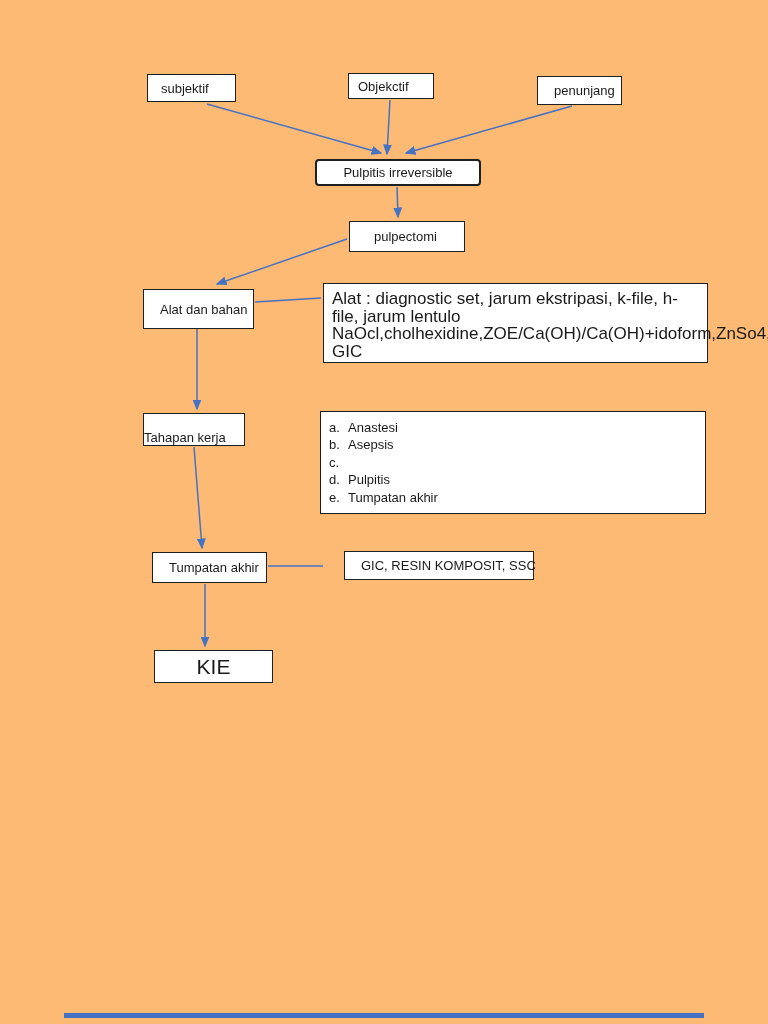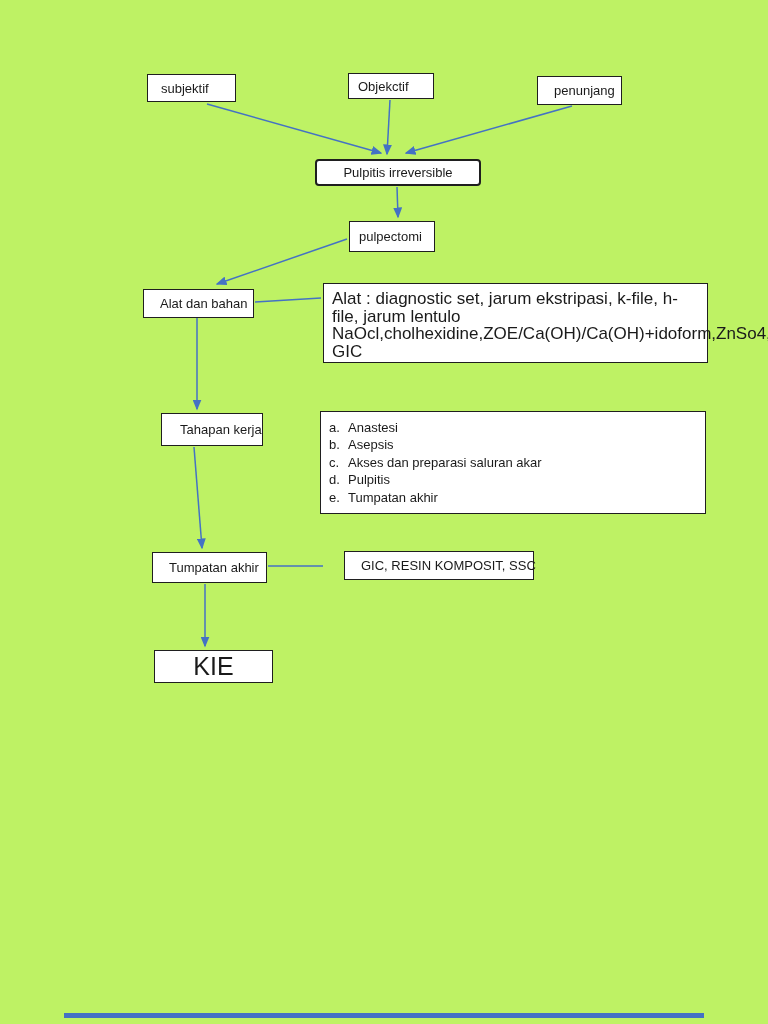--- a/index.html
+++ b/index.html
@@ -1,22 +1,22 @@
 <!DOCTYPE html>
 <html><head>
 <meta charset="utf-8">
 <style>
   html,body{margin:0;padding:0;background:#ffffff;}
-  #page{position:relative;width:768px;height:1024px;background:#bef264;overflow:hidden;
+  #page{position:relative;width:768px;height:1024px;background:#fdba74;overflow:hidden;
         font-family:"Liberation Sans",sans-serif;color:#1a1a1a;}
   .node{position:absolute;background:#ffffff;border:1.6px solid #1f1f1f;box-sizing:border-box;
         display:flex;align-items:center;font-size:13px;padding-left:16px;white-space:nowrap;}
   .center{justify-content:center;padding-left:0;}
   .rounded{border-radius:4px;border-width:2px;justify-content:center;}
-  .kie{font-size:25px;}
+  .kie{font-size:21px;}
   .detail-box{position:absolute;background:#ffffff;border:1.6px solid #1f1f1f;box-sizing:border-box;
         font-size:17px;line-height:17.5px;padding:6px 8px;}
   .list-box{position:absolute;background:#ffffff;border:1.6px solid #1f1f1f;box-sizing:border-box;
         font-size:13px;padding:7px 8px 0 8px;}
   .list-row{display:flex;line-height:17.4px;}
   .list-marker{width:19px;flex:0 0 19px;}
   #arrows{position:absolute;left:0;top:0;pointer-events:none;}
   #bottom-bar{position:absolute;left:64px;top:1013px;width:640px;height:5px;}
 </style>
 </head>
@@ -51,49 +51,48 @@
   </div>
 
   <div class="node" style="left:537px;top:76px;width:85px;height:29px;">
     <span>penunjang</span>
   </div>
 
   <div class="node rounded center" style="left:315px;top:159px;width:166px;height:27px;">
     <span>Pulpitis irreversible</span>
   </div>
 
-  <div class="node" style="left:349px;top:221px;width:86px;height:31px;padding-left:9px;">
+  <div class="node" style="left:349px;top:221px;width:116px;height:31px;padding-left:24px;">
     <span>pulpectomi</span>
   </div>
 
-  <div class="node" style="left:143px;top:289px;width:111px;height:29px;">
+  <div class="node" style="left:143px;top:289px;width:111px;height:40px;">
     <span>Alat dan bahan</span>
   </div>
 
   <div class="detail-box" style="left:323px;top:283px;width:385px;height:80px;">
     <div>Alat : diagnostic set, jarum ekstripasi, k-file, h-file, jarum lentulo</div>
     <div>NaOcl,cholhexidine,ZOE/Ca(OH)/Ca(OH)+idoform,ZnSo4, GIC</div>
   </div>
 
-  <div class="node" style="left:161px;top:413px;width:102px;height:33px;padding-left:18px;">
+  <div class="node" style="left:143px;top:413px;width:102px;height:33px;padding-left:0;align-items:flex-end;">
     <span>Tahapan kerja</span>
   </div>
 
   <div class="list-box" style="left:320px;top:411px;width:386px;height:103px;">
     <div class="list-row">
       <span class="list-marker">a.</span>
       <span>Anastesi</span>
     </div>
     <div class="list-row">
       <span class="list-marker">b.</span>
       <span>Asepsis</span>
     </div>
     <div class="list-row">
       <span class="list-marker">c.</span>
-      <span>Akses dan preparasi saluran akar</span>
     </div>
     <div class="list-row">
       <span class="list-marker">d.</span>
       <span>Pulpitis</span>
     </div>
     <div class="list-row">
       <span class="list-marker">e.</span>
       <span>Tumpatan akhir</span>
     </div>
   </div>

